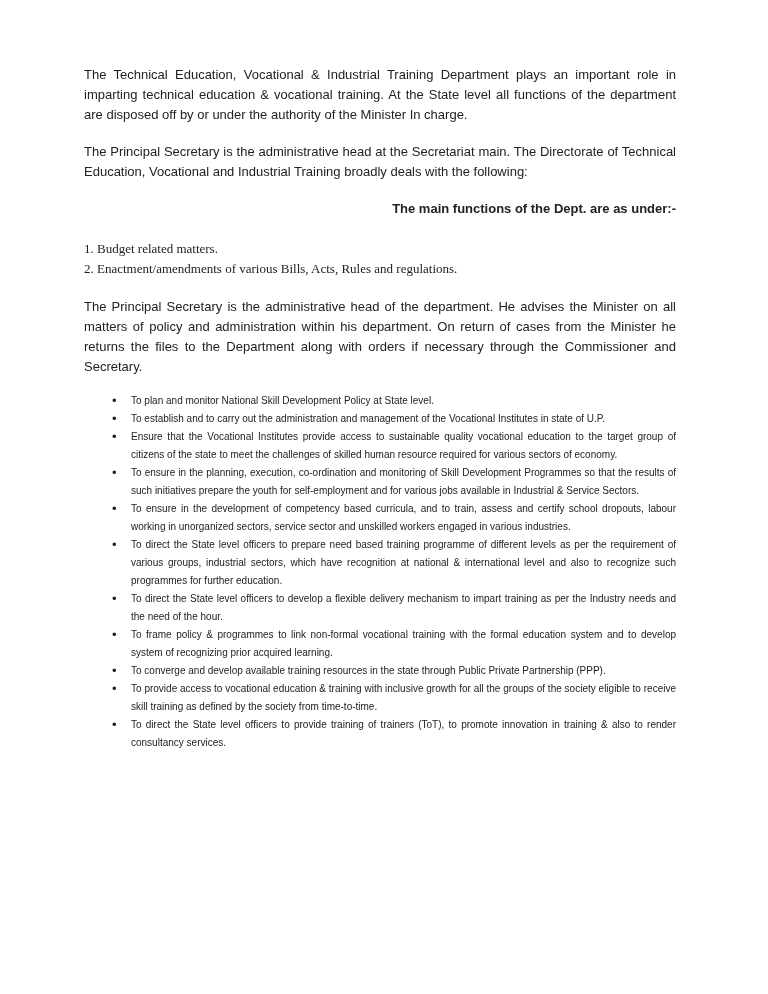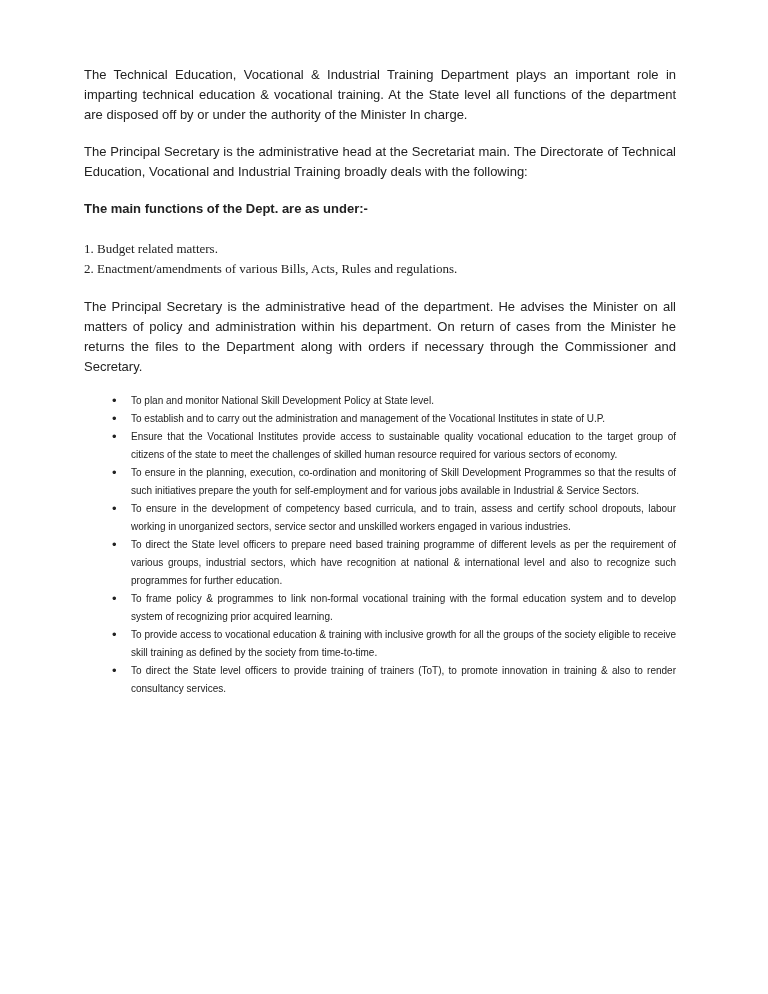--- a/index.html
+++ b/index.html
@@ -23,21 +23,21 @@
   }
   .para {
     margin: 0 0 17px 0;
     font-size: 13px;
     line-height: 20px;
     text-align: justify;
   }
   .para.heading {
     font-weight: bold;
     margin-bottom: 20px;
-    text-align: left;
+    text-align: right;
   }
   .para.numbered {
     margin-bottom: 0;
     text-align: left;
     font-family: Liberation Serif, serif;
   }
   .para.numbered.last {
     margin-bottom: 18px;
   }
   .para.dept-head {
@@ -95,18 +95,20 @@
   </p>
 
 
   <ul class="bullets">
     <li>To plan and monitor National Skill Development Policy at State level.</li>
     <li>To establish and to carry out the administration and management of the Vocational Institutes in state of U.P.</li>
     <li>Ensure that the Vocational Institutes provide access to sustainable quality vocational education to the target group of citizens of the state to meet the challenges of skilled human resource required for various sectors of economy.</li>
     <li>To ensure in the planning, execution, co-ordination and monitoring of Skill Development Programmes so that the results of such initiatives prepare the youth for self-employment and for various jobs available in Industrial &amp; Service Sectors.</li>
     <li>To ensure in the development of competency based curricula, and to train, assess and certify school dropouts, labour working in unorganized sectors, service sector and unskilled workers engaged in various industries.</li>
     <li>To direct the State level officers to prepare need based training programme of different levels as per the requirement of various groups, industrial sectors, which have recognition at national &amp; international level and also to recognize such programmes for further education.</li>
+    <li>To direct the State level officers to develop a flexible delivery mechanism to impart training as per the Industry needs and the need of the hour.</li>
     <li>To frame policy &amp; programmes to link non-formal vocational training with the formal education system and to develop system of recognizing prior acquired learning.</li>
+    <li>To converge and develop available training resources in the state through Public Private Partnership (PPP).</li>
     <li>To provide access to vocational education &amp; training with inclusive growth for all the groups of the society eligible to receive skill training as defined by the society from time-to-time.</li>
     <li>To direct the State level officers to provide training of trainers (ToT), to promote innovation in training &amp; also to render consultancy services.</li>
   </ul>
 
 </div>
 
 </body></html>

